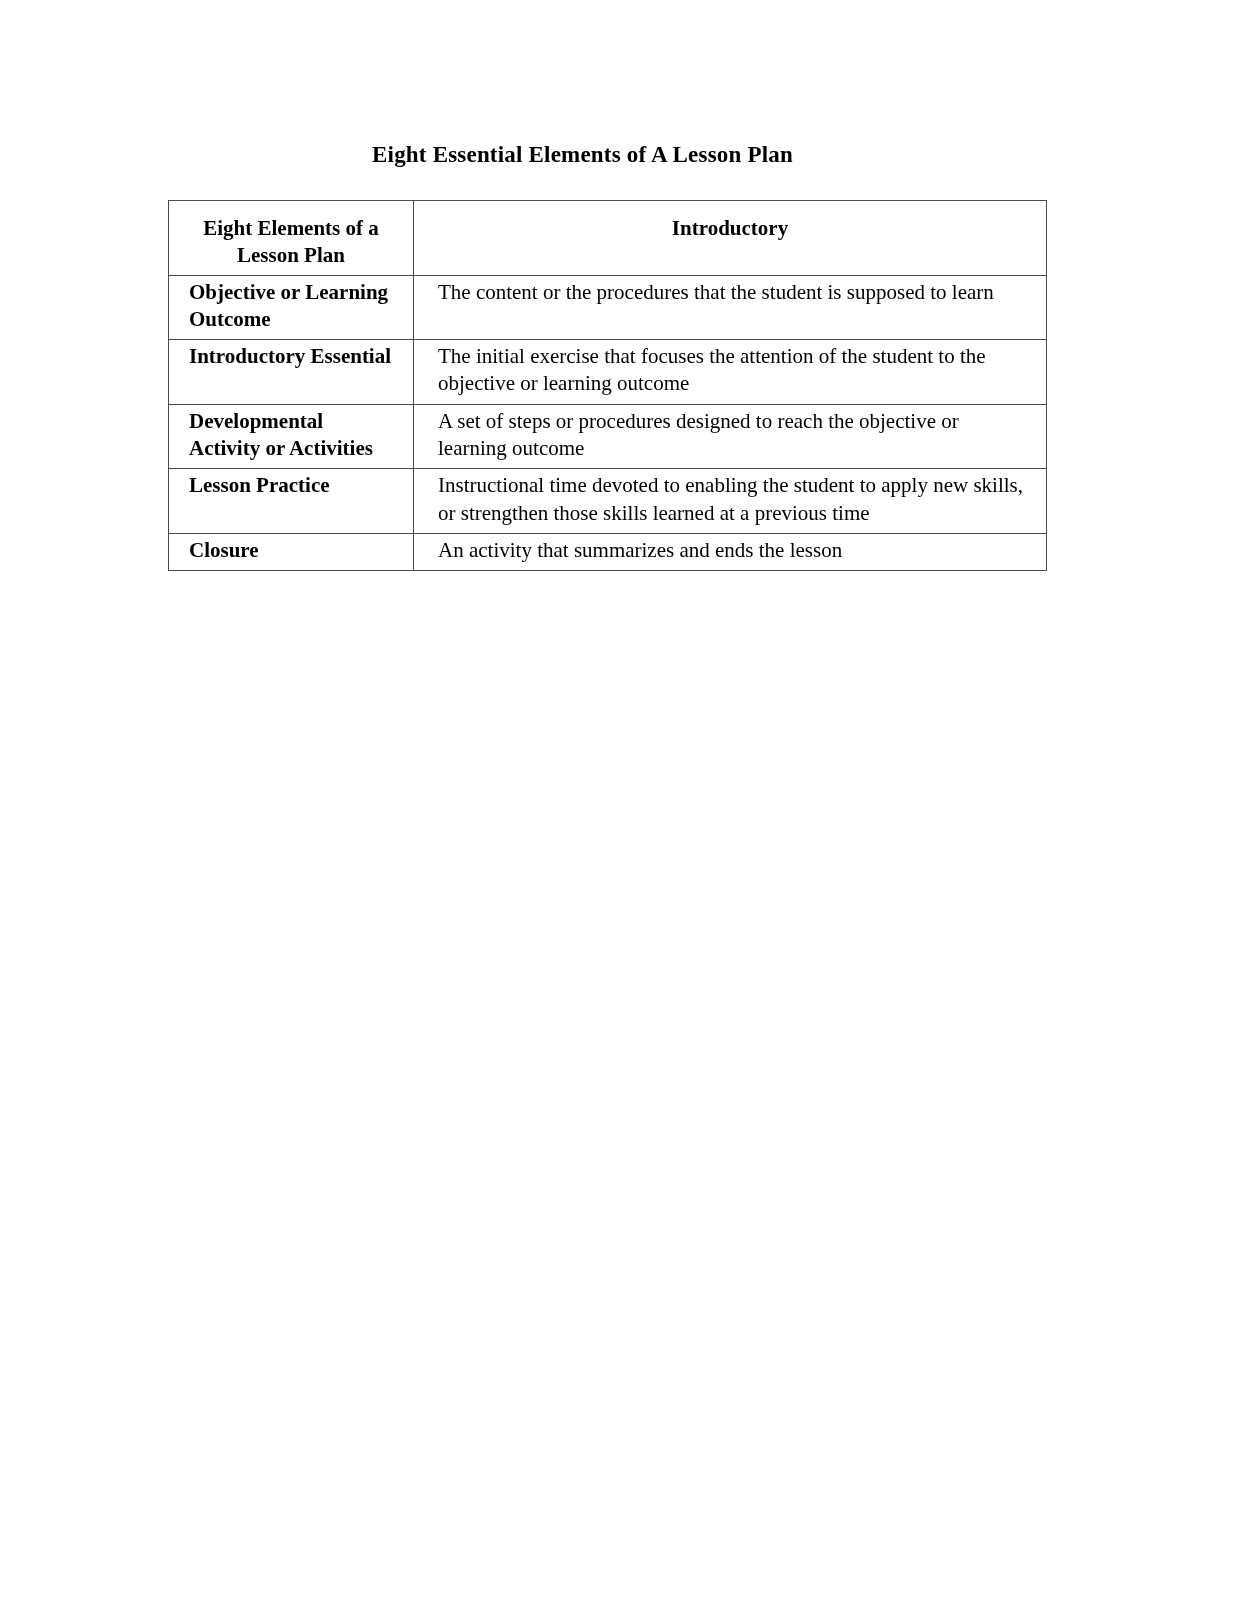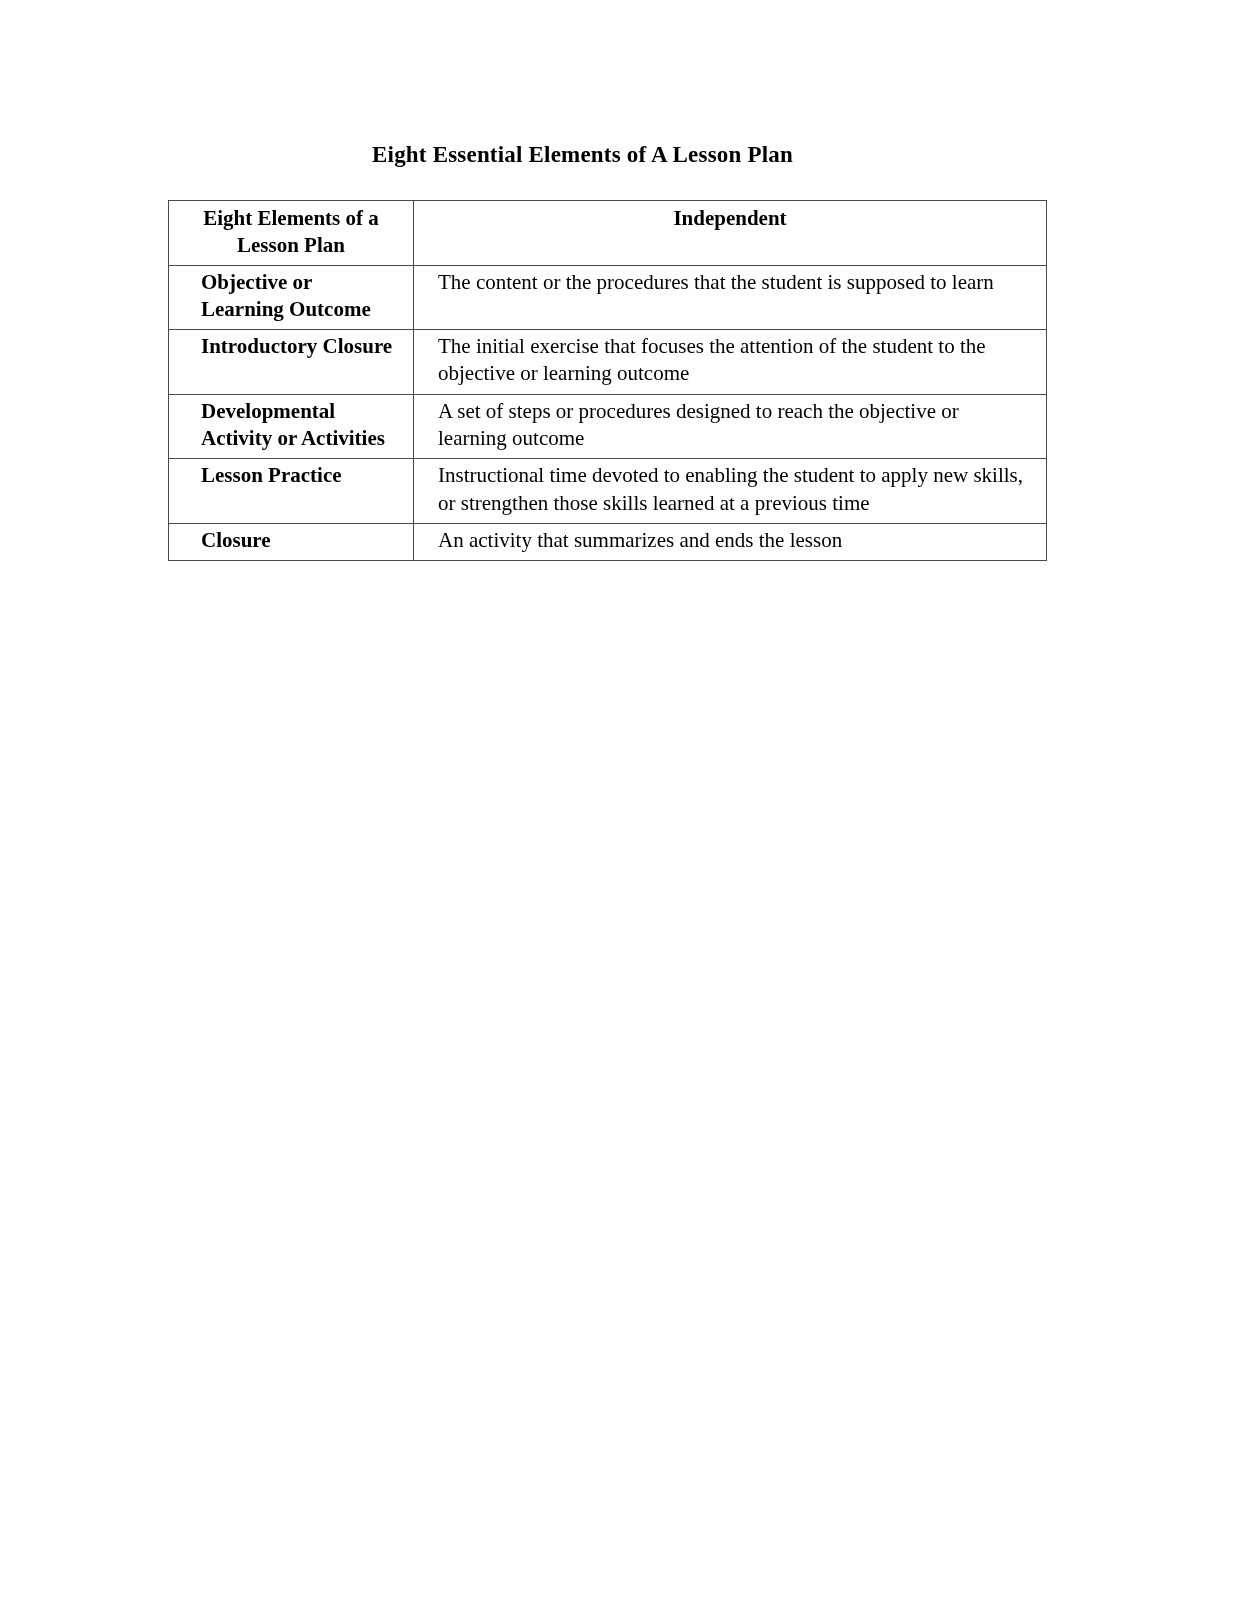--- a/index.html
+++ b/index.html
@@ -32,27 +32,27 @@
   table.lesson-table td {
     border: 1px solid #4a4a4a;
     font-size: 21px;
     line-height: 1.3;
     vertical-align: top;
     text-align: left;
   }
   table.lesson-table th {
     font-weight: bold;
     text-align: center;
-    padding: 4px 10px 5px 10px;
+    padding: 14px 10px 5px 10px;
   }
   col.col-term { width: 245px; }
   col.col-def  { width: 633px; }
   td.term-cell {
     font-weight: bold;
-    padding: 3px 18px 6px 32px;
+    padding: 3px 18px 6px 20px;
   }
   td.definition-cell {
     font-weight: normal;
     padding: 3px 14px 6px 24px;
   }
 </style>
 </head>
 <body>
 
 <div class="page">
@@ -60,30 +60,30 @@
   <div class="doc-title">Eight Essential Elements of A Lesson Plan</div>
 
   <table class="lesson-table">
     <colgroup>
       <col class="col-term">
       <col class="col-def">
     </colgroup>
     <thead>
       <tr>
         <th>Eight Elements of a Lesson Plan</th>
-        <th>Independent</th>
+        <th>Introductory</th>
       </tr>
     </thead>
     <tbody>
       <tr>
         <td class="term-cell">Objective or Learning Outcome</td>
         <td class="definition-cell">The content or the procedures that the student is supposed to learn</td>
       </tr>
       <tr>
-        <td class="term-cell">Introductory Closure</td>
+        <td class="term-cell">Introductory Essential</td>
         <td class="definition-cell">The initial exercise that focuses the attention of the student to the objective or learning outcome</td>
       </tr>
       <tr>
         <td class="term-cell">Developmental Activity or Activities</td>
         <td class="definition-cell">A set of steps or procedures designed to reach the objective or learning outcome</td>
       </tr>
       <tr>
         <td class="term-cell">Lesson Practice</td>
         <td class="definition-cell">Instructional time devoted to enabling the student to apply new skills, or strengthen those skills learned at a previous time</td>
       </tr>

